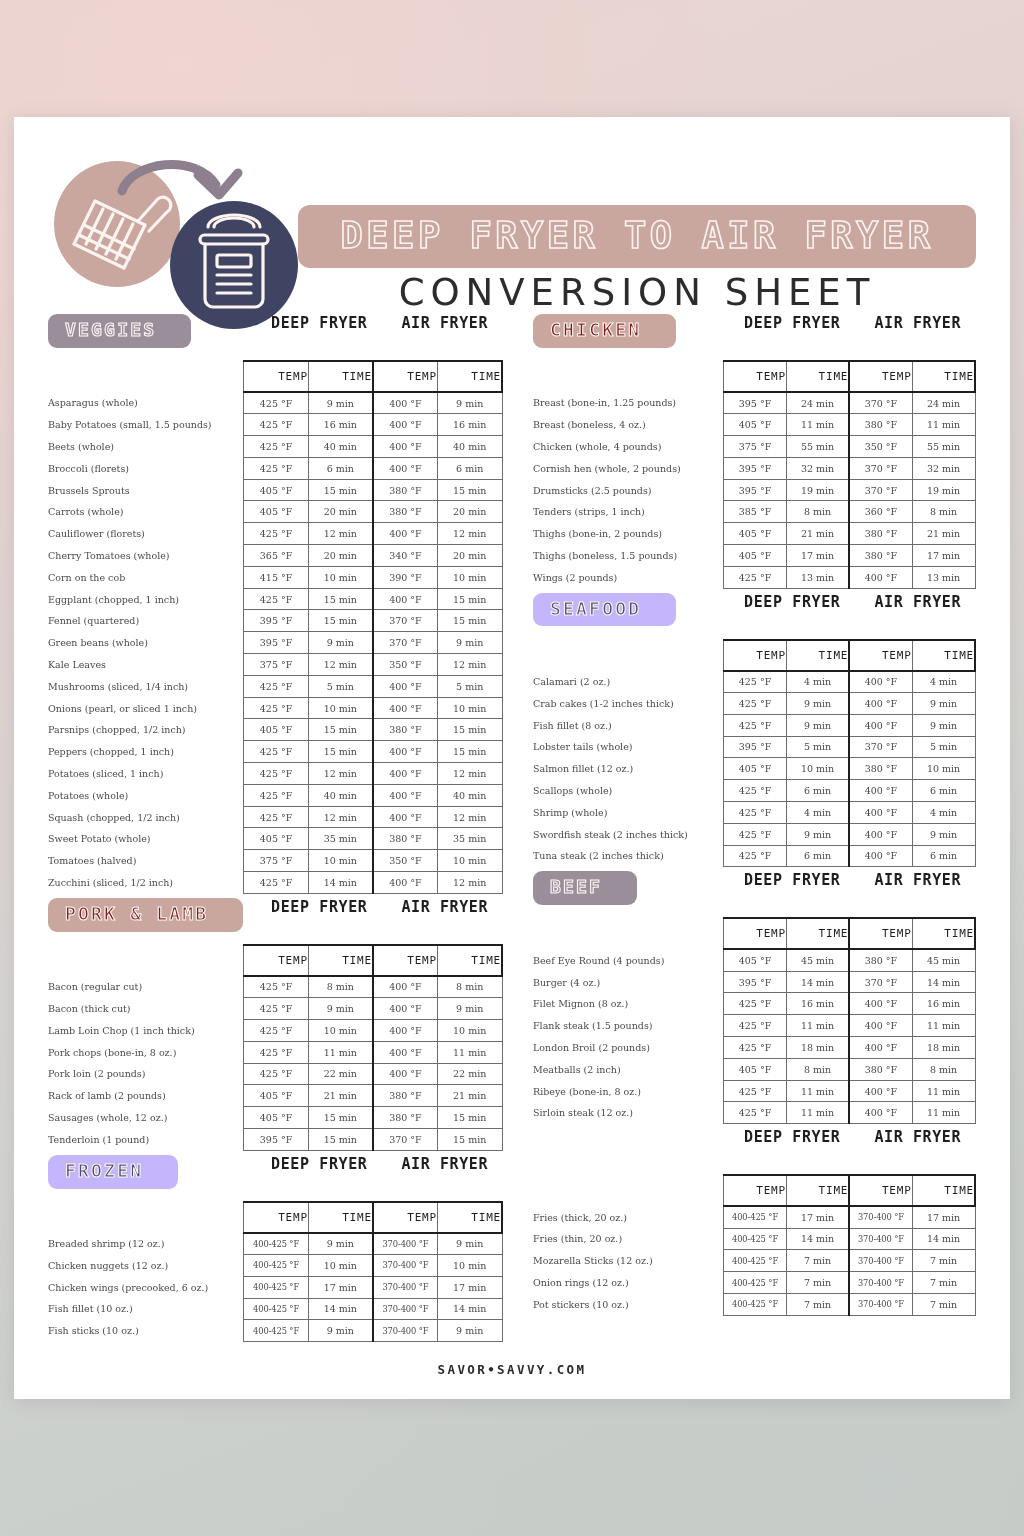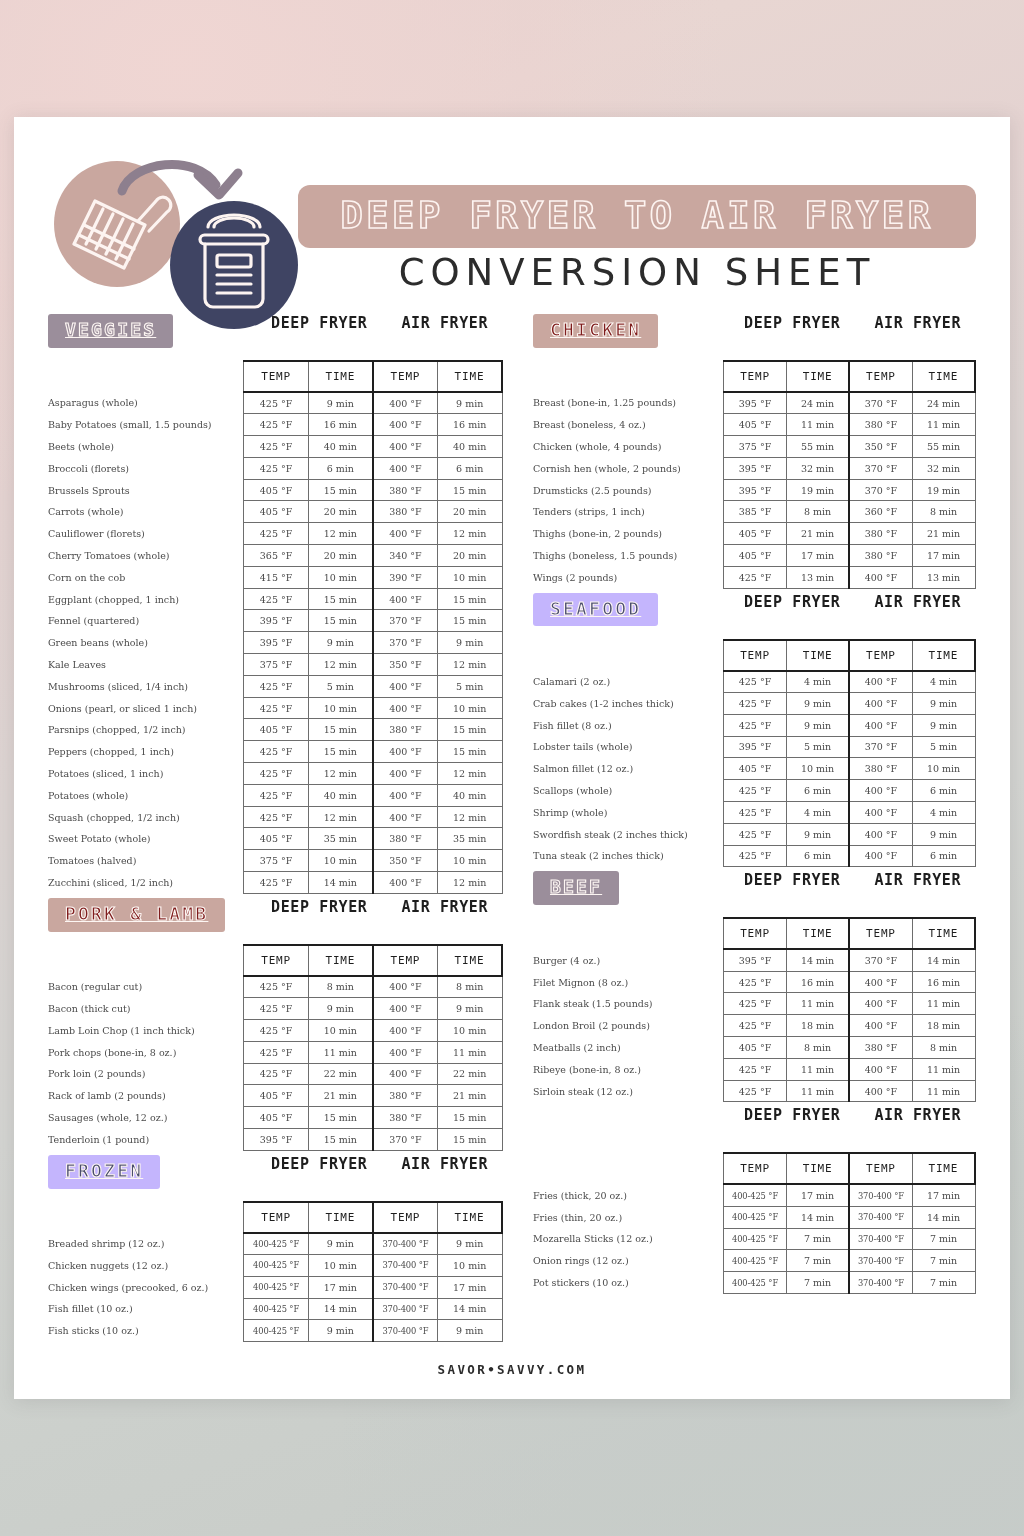--- a/index.html
+++ b/index.html
@@ -52,21 +52,21 @@
     height: 1282px;
     background: #ffffff;
     box-shadow: 0 2px 18px rgba(90,80,85,0.16);
     padding: 22px 34px 0 34px;
     z-index: 2;
   }
 
   
   .header {
     display: flex;
-    align-items: center;
+    align-items: flex-end;
     height: 175px;
     position: relative;
   }
 
   .logo {
     position: relative;
     width: 250px;
     height: 175px;
     flex: 0 0 250px;
   }
@@ -132,32 +132,31 @@
 
   .section { margin-bottom: 4px; }
 
   .section-head {
     display: flex;
     align-items: flex-start;
     height: 46px;
   }
 
   .badge {
-    border-radius: 3px;
-    padding: 6px 17px 8px 17px;
+    border-radius: 9px;
+    padding: 6px 35px 8px 17px;
     display: inline-block;
     font-family: "DejaVu Sans Mono", monospace;
     font-size: 18px;
     font-weight: bold;
     letter-spacing: 2.2px;
     line-height: 1.1;
     white-space: nowrap;
     -webkit-text-stroke: 1.1px #fdf6f3;
     text-stroke: 1.1px #fdf6f3;
-    text-decoration: underline;
   }
   .badge.mauve { background: #9b8e9b; color: #9b8e9b; }
   .badge.rose  { background: #c9a79f; color: #7f1d1d; }
   .badge.navy  { background: #c4b5fd; color: #4a4d6c; }
 
   .colhead-wrap {
     margin-left: auto;
     display: flex;
     width: 240px;
     justify-content: space-between;
@@ -207,21 +206,21 @@
     border-left: 1.3px solid #6d6d6d;
     font-size: 9.5px;
     color: #4a4a4a;
   }
   .val.narrow { font-size: 8.3px; letter-spacing: -0.1px; }
   .val.last { border-right: 1.3px solid #6d6d6d; }
   .val.group-start { border-left: 2.6px solid #1e1e1e; }
 
   
   tr.hrow th.hcell {
-    text-align: center;
+    text-align: right;
     font-family: "DejaVu Sans Mono", monospace;
     font-size: 11px;
     font-weight: normal;
     letter-spacing: 0.8px;
     color: #1e1e1e;
     border-top: 2.6px solid #1e1e1e;
     border-bottom: 2.6px solid #1e1e1e;
     border-left: 1.3px solid #6d6d6d;
     height: 31px;
   }
@@ -838,20 +837,27 @@
             <thead>
               <tr class="hrow">
                 <th class="blank"></th>
                 <th class="hcell">TEMP</th>
                 <th class="hcell">TIME</th>
                 <th class="hcell group-start">TEMP</th>
                 <th class="hcell last">TIME</th>
               </tr>
             </thead>
             <tbody>
+              <tr class="firstdata">
+                <td class="item">Beef Eye Round (4 pounds)</td>
+                <td class="val">405 °F</td>
+                <td class="val">45 min</td>
+                <td class="val group-start">380 °F</td>
+                <td class="val last">45 min</td>
+              </tr>
               <tr>
                 <td class="item">Burger (4 oz.)</td>
                 <td class="val">395 °F</td>
                 <td class="val">14 min</td>
                 <td class="val group-start">370 °F</td>
                 <td class="val last">14 min</td>
               </tr>
               <tr>
                 <td class="item">Filet Mignon (8 oz.)</td>
                 <td class="val">425 °F</td>

